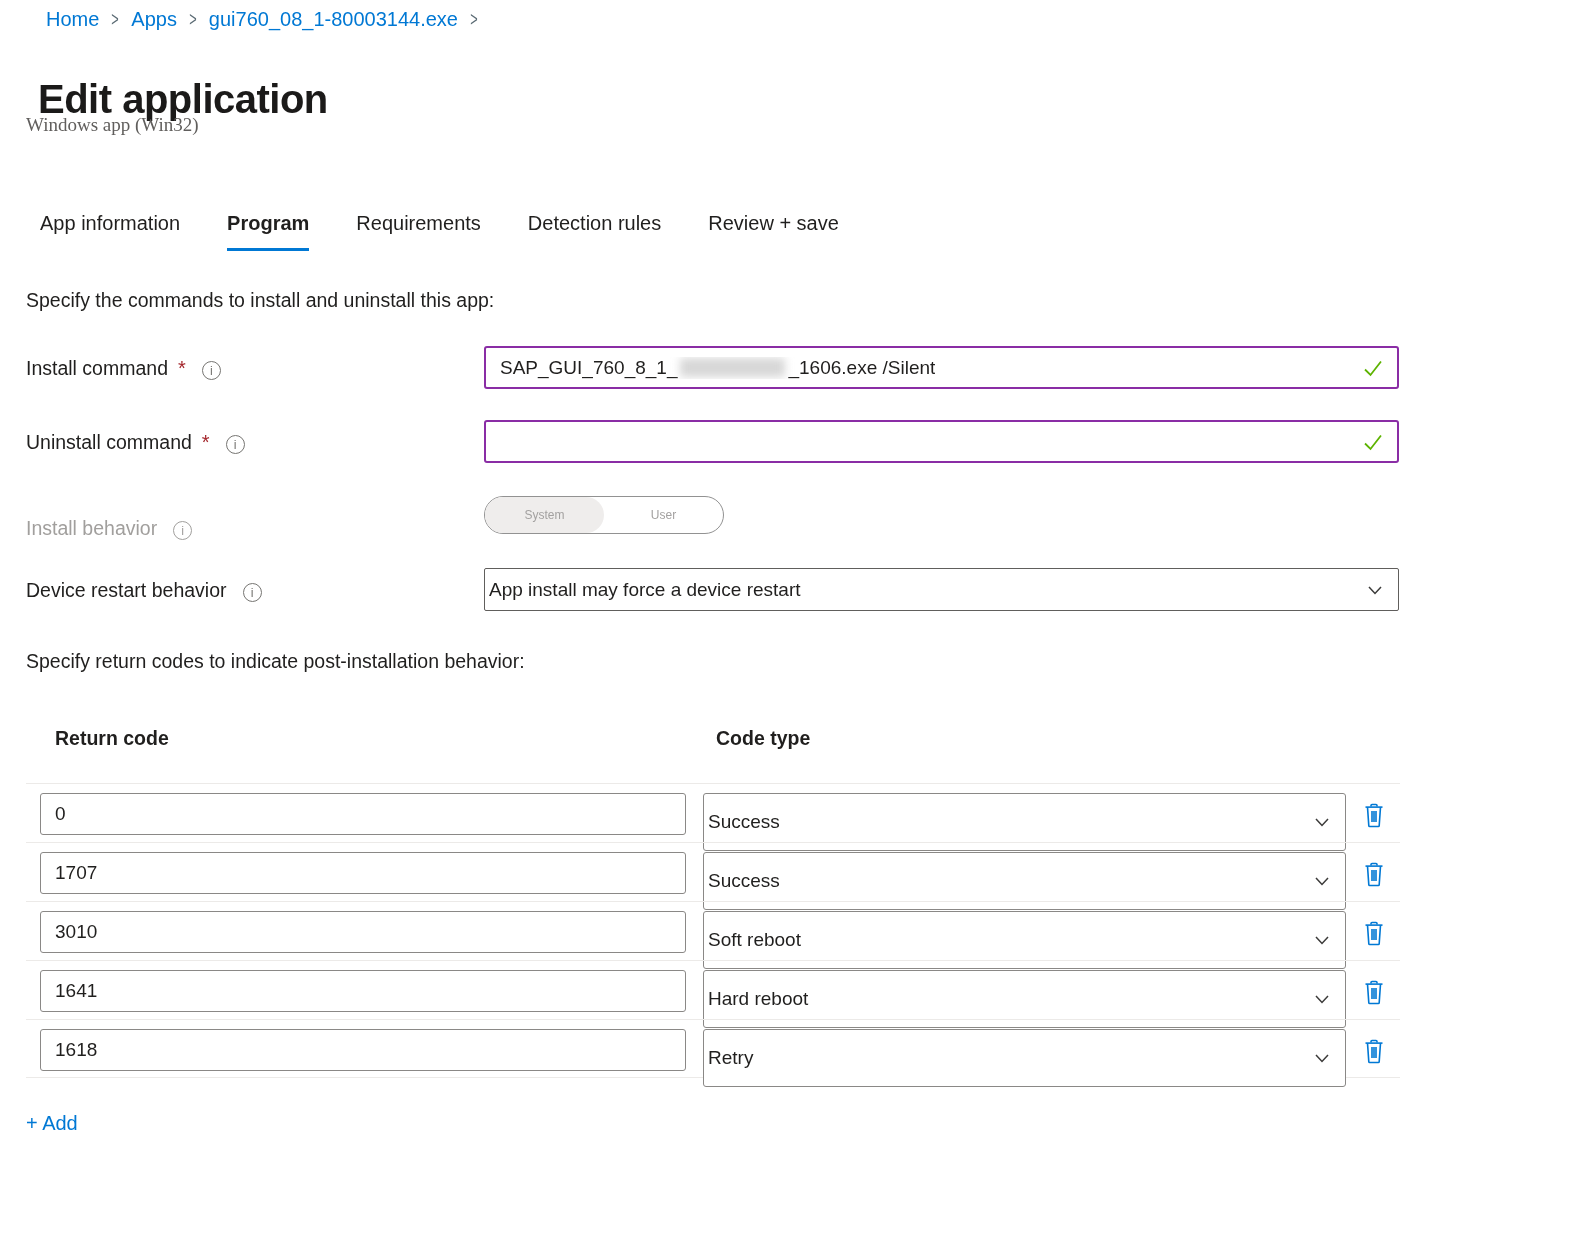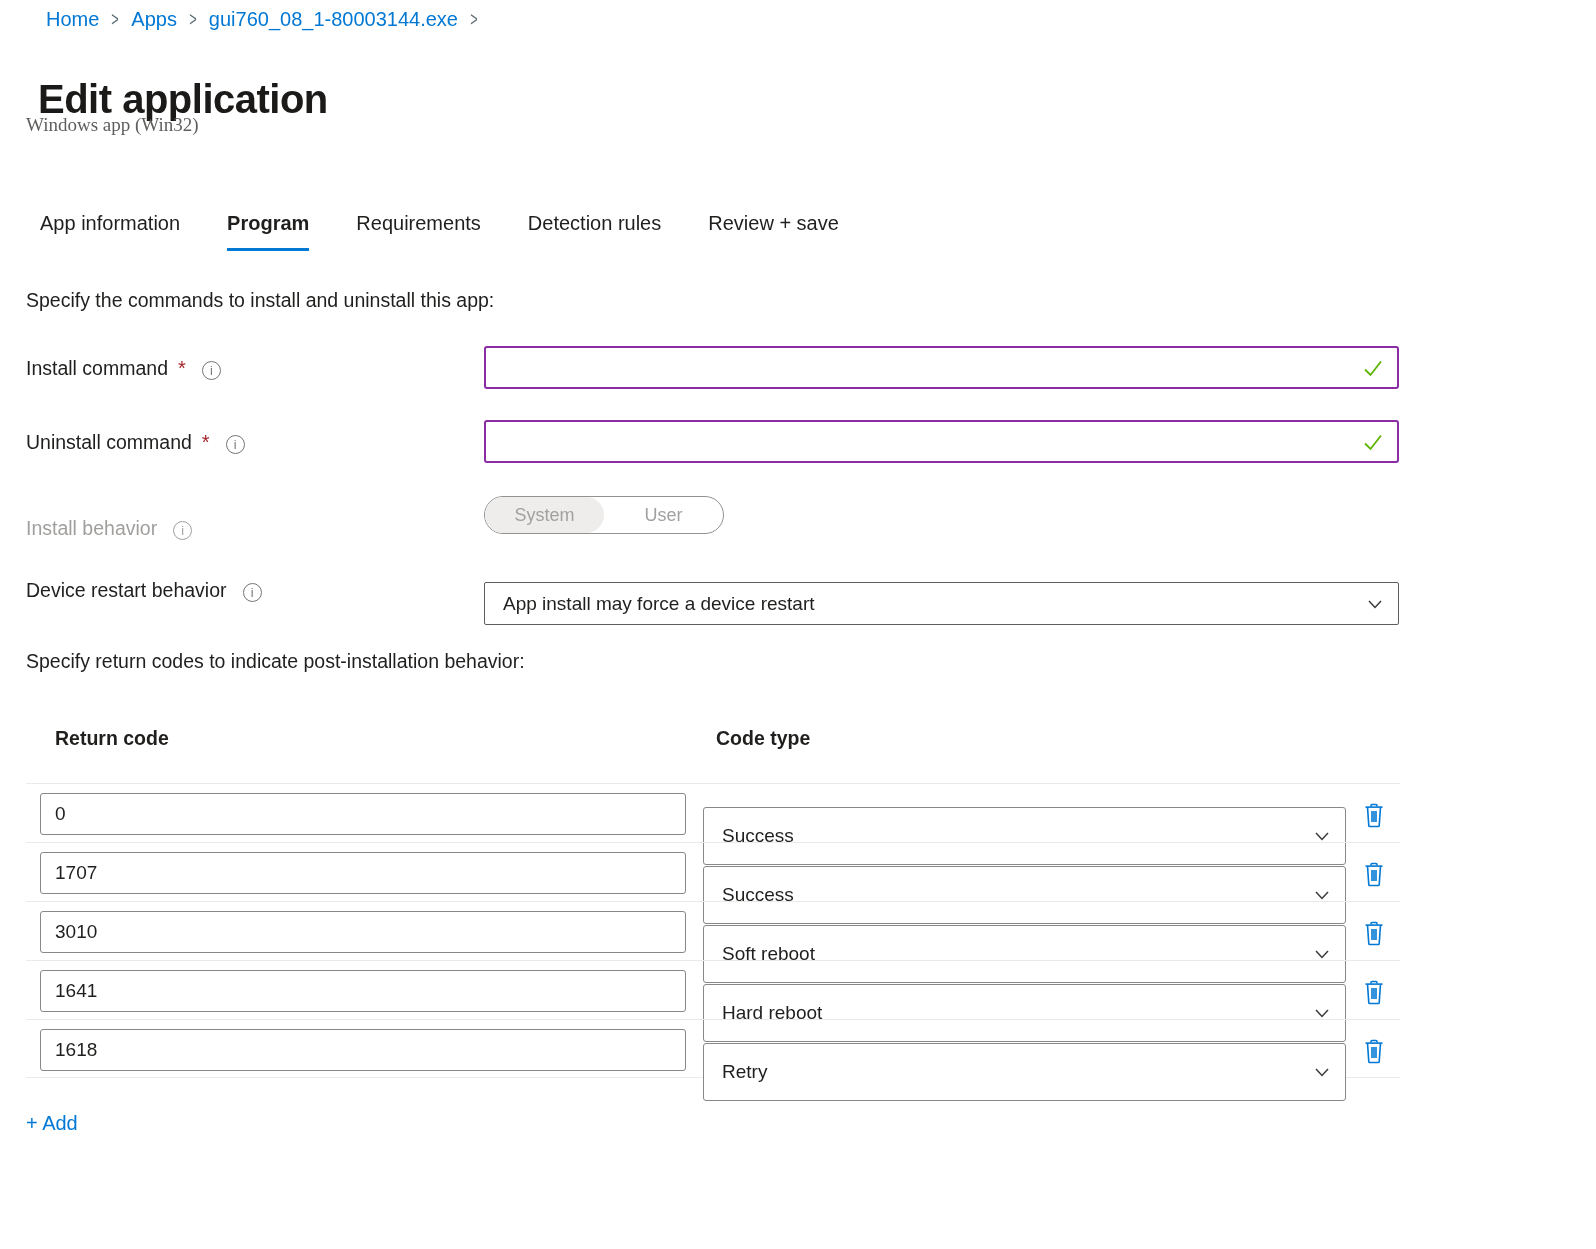--- a/index.html
+++ b/index.html
@@ -56,28 +56,28 @@
   }
   .check-icon { margin-left: auto; flex: none; }
 
   
   .pill-toggle {
     left: 484px; top: 496px; width: 240px; height: 38px;
     border: 1.5px solid #929292; border-radius: 19px;
     display: flex; align-items: stretch; background: #fff;
   }
   .pill-seg { flex: 1; display: flex; align-items: center; justify-content: center;
-    font-size: 18px; color: #a3a1a0; border-radius: 19px; }
+    font-size: 12px; color: #a3a1a0; border-radius: 19px; }
   .pill-seg.selected { background: #efedec; }
 
   
   .dropdown {
     background: #fff; border: 1px solid #605e5c; border-radius: 2px;
-    display: flex; align-items: center; padding: 0 14px 0 18px;
-    font-size: 19px; cursor: pointer; margin-top: 14px;
+    display: flex; align-items: center; padding: 0 14px 0 4px;
+    font-size: 19px; cursor: pointer;
   }
   .dropdown .chev { margin-left: auto; flex: none; }
   .restart-dd { left: 484px; top: 568px; width: 915px; height: 43px; }
 
   
   .col-header { font-size: 19.5px; font-weight: 600; color: #201f1e; text-align: center; }
   .rc-table { left: 26px; top: 783px; width: 1374px; }
   .rc-row { position: relative; height: 59px; border-top: 1px solid #eceae8; }
   .rc-row:last-child { border-bottom: 1px solid #eceae8; }
   .rc-input {
@@ -118,20 +118,21 @@
 </div>
 
 <div class="abs section-intro" style="top:289px">Specify the commands to install and uninstall this app:</div>
 
 <div class="abs field-label" style="top:357px">
   <span>Install command</span>
     <span class="req">*</span>
   <span class="info-icon">i</span>
 </div>
 <div class="abs cmd-input" style="top:346px">
+  <span class="cmd-text"><span>SAP_GUI_760_8_1_</span><span class="redacted"></span><span>_1606.exe /Silent</span></span>
   <svg class="check-icon" width="24" height="24" viewBox="0 0 24 24">
       <path d="M4 13.5 L9.5 19 L20 5.5" fill="none" stroke="#5db300" stroke-width="1.8"></path>
     </svg>
 </div>
 
 <div class="abs field-label" style="top:431px">
   <span>Uninstall command</span>
     <span class="req">*</span>
   <span class="info-icon">i</span>
 </div>

